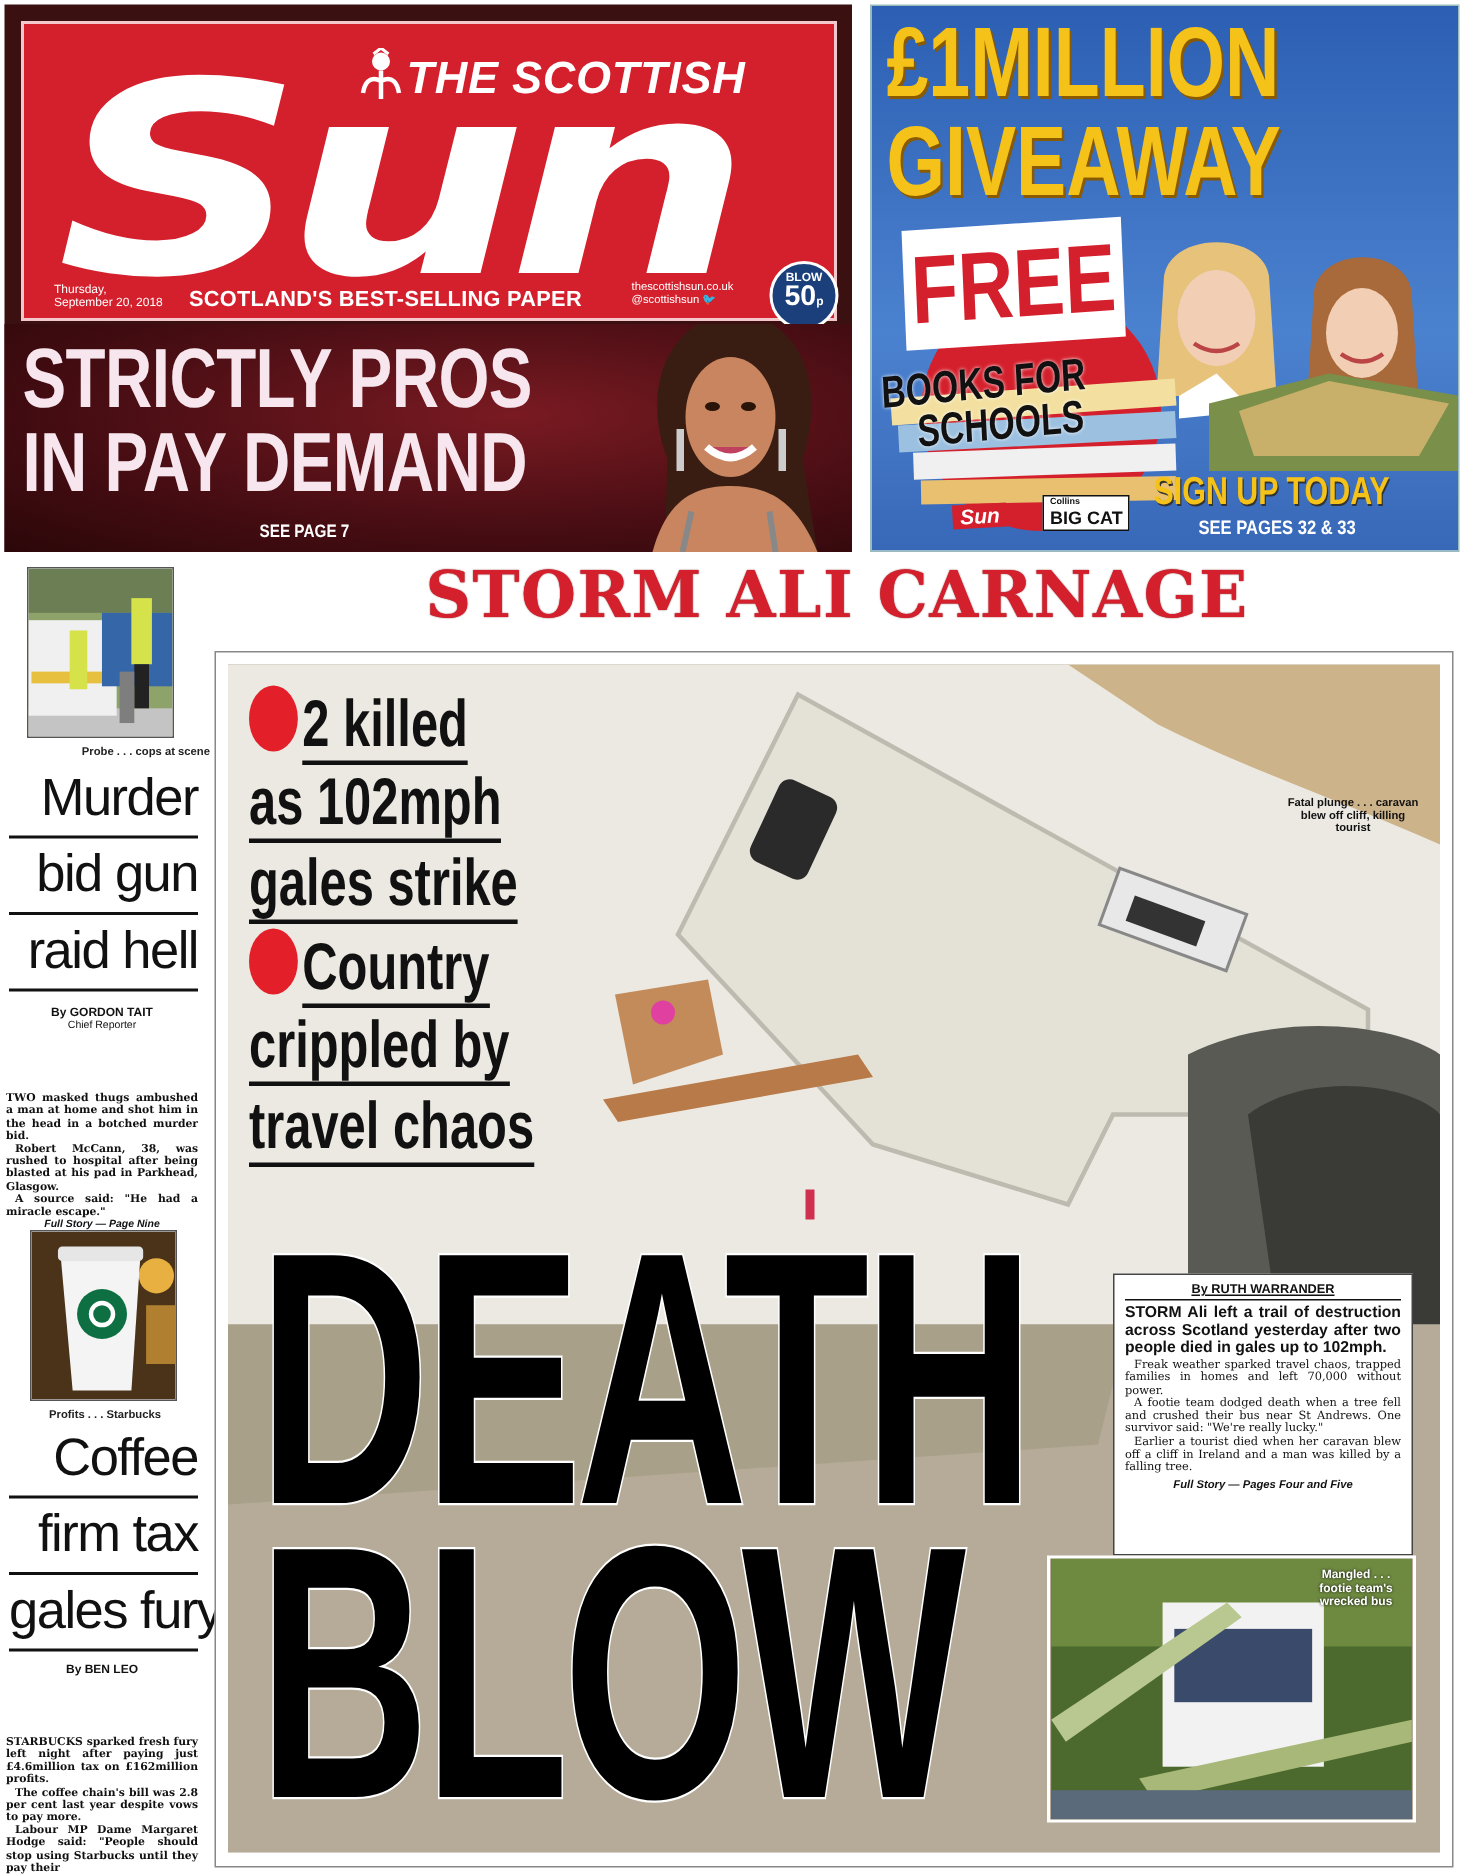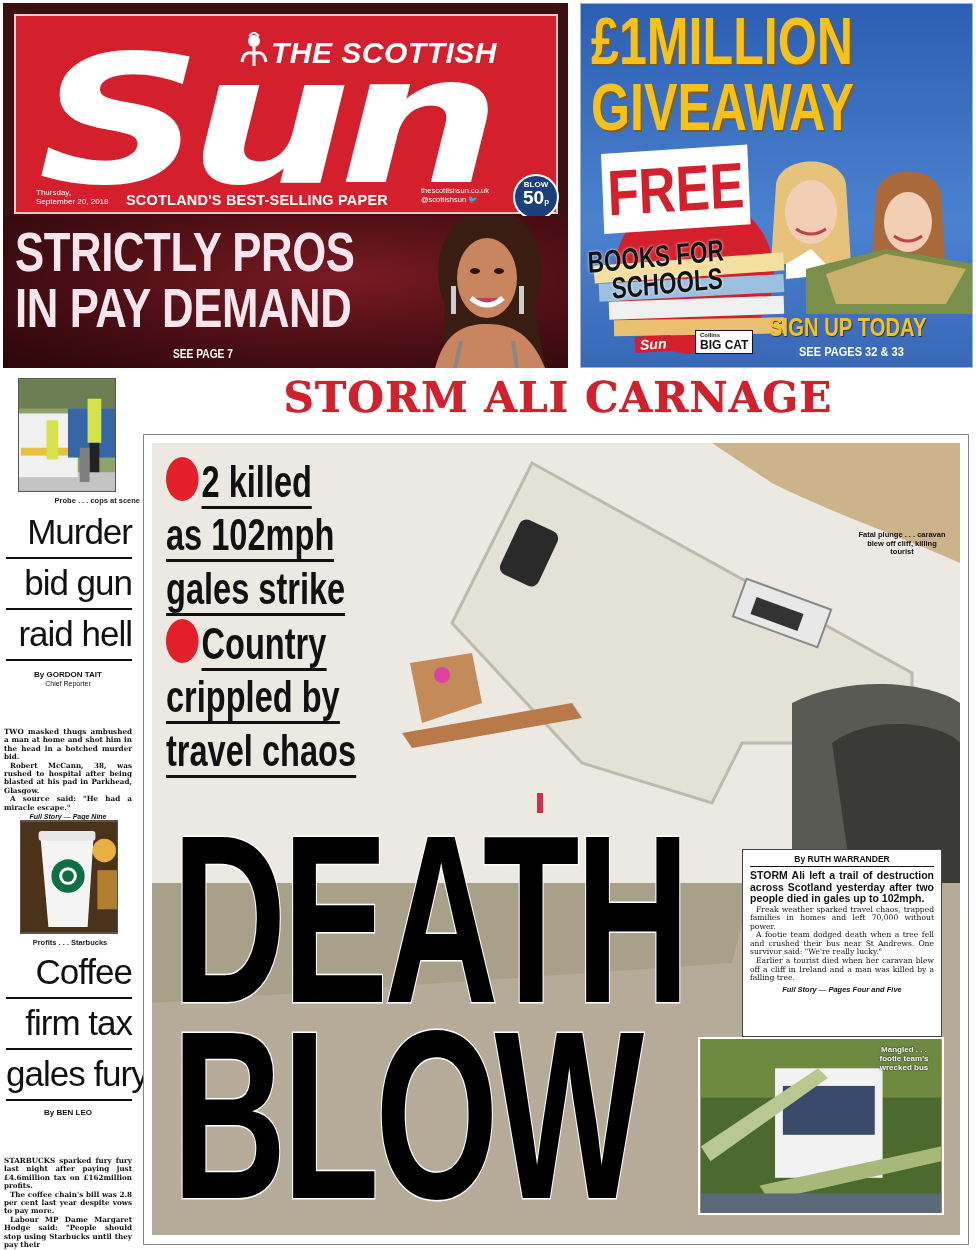--- a/index.html
+++ b/index.html
@@ -54,21 +54,21 @@
   .kicker { position: absolute; left: 140px; top: 372px; width: 836px; text-align: center; font-family: "DejaVu Serif", serif; font-weight: bold; font-size: 43px; color: #d4202c; letter-spacing: 1px; text-shadow: 0 0 1px #7a1018; transform: scaleX(0.98); }
   .main-frame { position: absolute; left: 143px; top: 434px; width: 826px; height: 811px; border: 1px solid #888; background: #fff; }
   .main-photo { position: absolute; left: 8px; top: 8px; width: 808px; height: 792px; background: #b5ab98; overflow: hidden; }
   .bullets { position: absolute; left: 14px; top: 14px; }
   .bullet-line { display: block; font-family: "Liberation Sans", sans-serif; font-weight: bold; font-size: 44px; line-height: 47px; height: 54px; color: #111; transform: scaleX(0.74); transform-origin: left top; white-space: nowrap; }
   .bullet-line .u { border-bottom: 3px solid #111; padding-bottom: 0; }
   .red-dot { display: inline-block; width: 44px; height: 44px; border-radius: 50%; background: #e3202a; vertical-align: -4px; margin-right: 4px; }
   .photo-caption { position: absolute; left: 705px; top: 88px; width: 90px; font-size: 7.5px; line-height: 8.5px; font-weight: bold; text-align: center; color: #111; }
   .death-blow { position: absolute; left: 20px; top: 378px; font-family: "Liberation Sans", sans-serif; font-weight: bold; font-size: 240px; line-height: 196px; color: #000; letter-spacing: -6px; transform: scaleX(0.66); transform-origin: left top; -webkit-text-stroke: 3px #fff; paint-order: stroke fill; }
   .story-box { position: absolute; left: 590px; top: 406px; width: 200px; height: 188px; background: #fff; border: 1px solid #444; padding: 4px 7px; }
-  .story-by { font-size: 8.5px; font-weight: bold; text-align: center; border-bottom: 1px solid #111; padding-bottom: 2px; margin-bottom: 3px; }
+  .story-by { font-size: 8.5px; font-weight: bold; text-align: center; border-bottom: 1px solid #111; padding-bottom: 2px; margin-bottom: 3px; text-decoration: underline; }
   .story-lead { font-family: "Liberation Sans", sans-serif; font-weight: bold; font-size: 10.5px; line-height: 11.5px; text-align: justify; }
   .story-body { font-family: "DejaVu Serif", serif; font-size: 7.6px; line-height: 8.6px; text-align: justify; margin-top: 1px; }
   .story-body p { text-indent: 6px; }
   .story-full { text-align: center; font-style: italic; font-weight: bold; font-size: 7.5px; margin-top: 2px; }
   .bus-photo { position: absolute; left: 546px; top: 594px; width: 246px; height: 178px; border: 2px solid #fff; overflow: hidden; }
   .bus-caption { position: absolute; right: 8px; top: 6px; width: 60px; font-size: 8px; line-height: 9px; color: #fff; font-weight: bold; text-align: center; text-shadow: 0 0 2px #000; }
 </style>
 </head>
 <body>
 
@@ -194,21 +194,21 @@
     <circle cx="48" cy="56" r="6" fill="#0e7042"></circle>
   </svg>
   <div class="caption-small" style="top:564px;">Profits . . . Starbucks</div>
   <div class="side-head" style="top:574px;">
     <span class="ln">Coffee</span>
     <span class="ln">firm tax</span>
     <span class="ln">gales fury</span>
   </div>
   <div class="byline" style="top:734px;">By BEN LEO</div>
   <div class="body-copy" style="top:745px;">
-    <p>STARBUCKS sparked fury fury last night after paying just £4.6million tax on £162million profits.</p>
+    <p>STARBUCKS sparked fresh fury left night after paying just £4.6million tax on £162million profits.</p>
     <p>The coffee chain's bill was 2.8 per cent last year despite vows to pay more.</p>
     <p>Labour MP Dame Margaret Hodge said: "People should stop using Starbucks until they pay their</p>
     <div class="full-story">Continued on Page Seven</div>
   </div>
 </div>
 
 <div class="kicker">STORM ALI CARNAGE</div>
 
 <div class="main-frame">
   <div class="main-photo">

